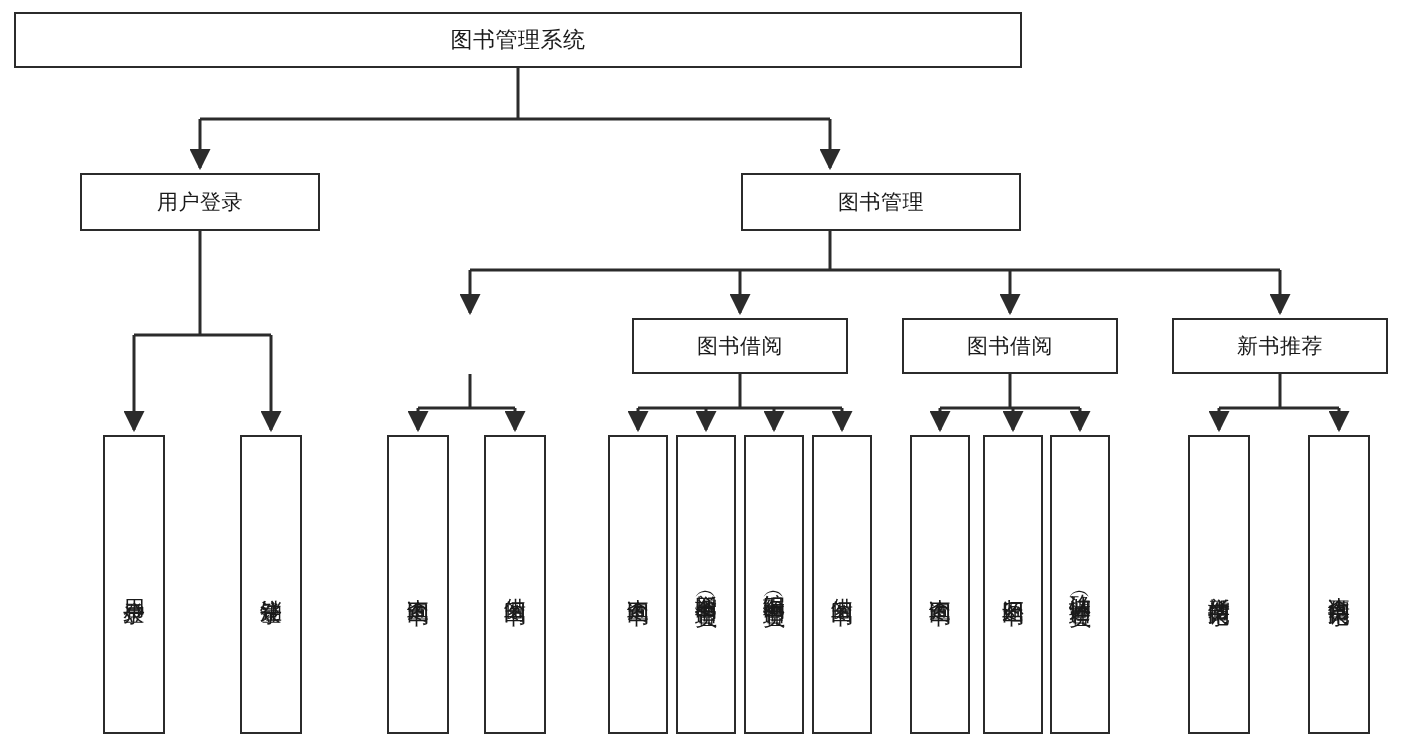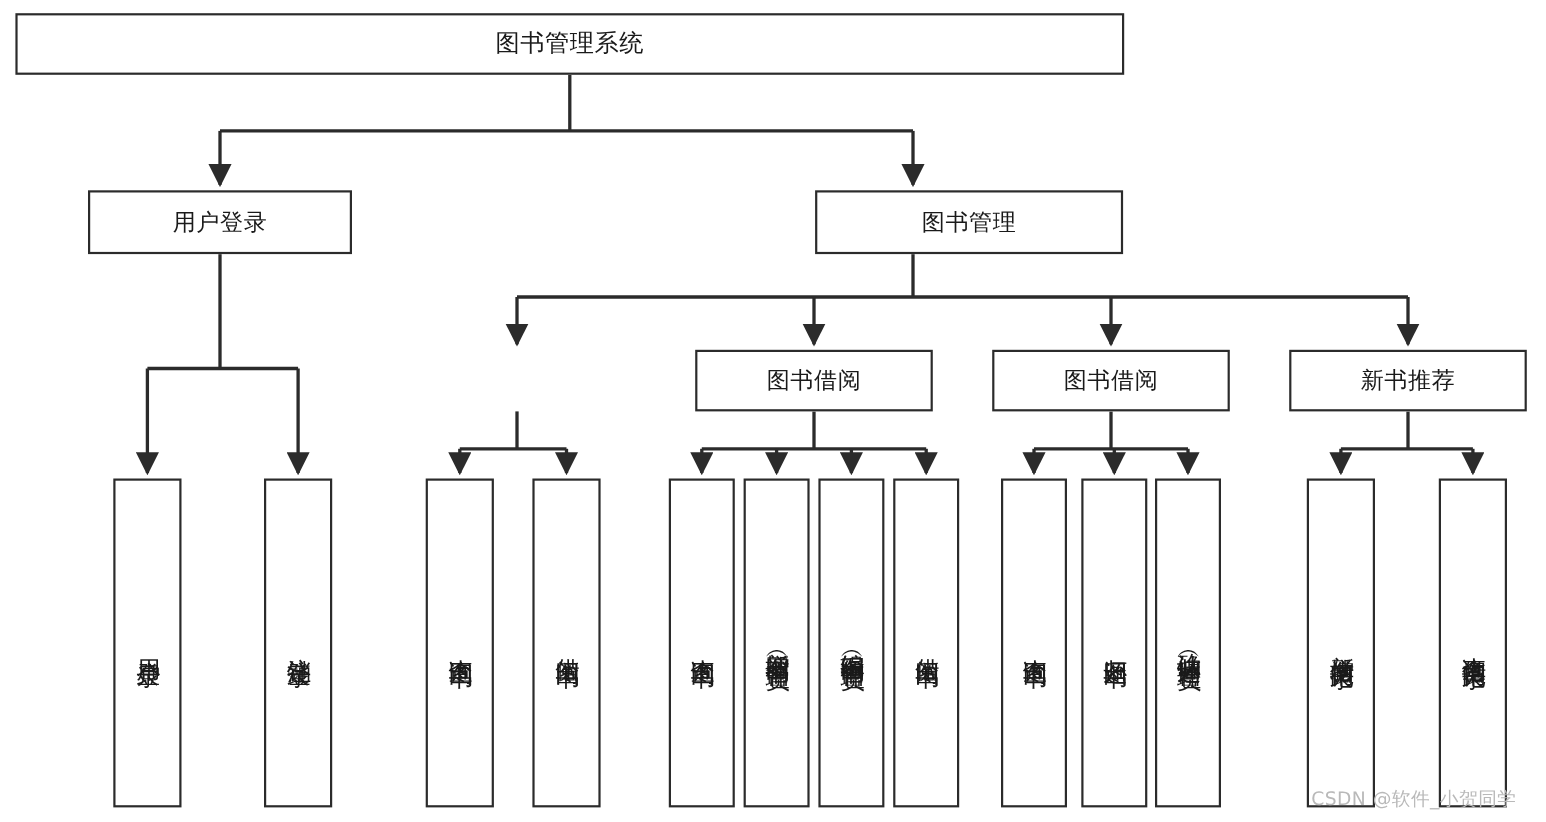--- a/index.html
+++ b/index.html
@@ -185,15 +185,14 @@
   <div class="node-box vertical" style="left:1050px; top:435px; width:60px; height:299px;">
     <span class="node-label">确认归还（管理员）</span>
   </div>
   <div class="node-box vertical" style="left:1188px; top:435px; width:62px; height:299px;">
     <span class="node-label">新增借阅记录</span>
   </div>
   <div class="node-box vertical" style="left:1308px; top:435px; width:62px; height:299px;">
     <span class="node-label">查询借阅记录</span>
   </div>
 
-  <div class="watermark" style="left:1192px; top:715px;">CSDN @软件_小贺同学</div>
 
 </div>
 
 </body></html>

